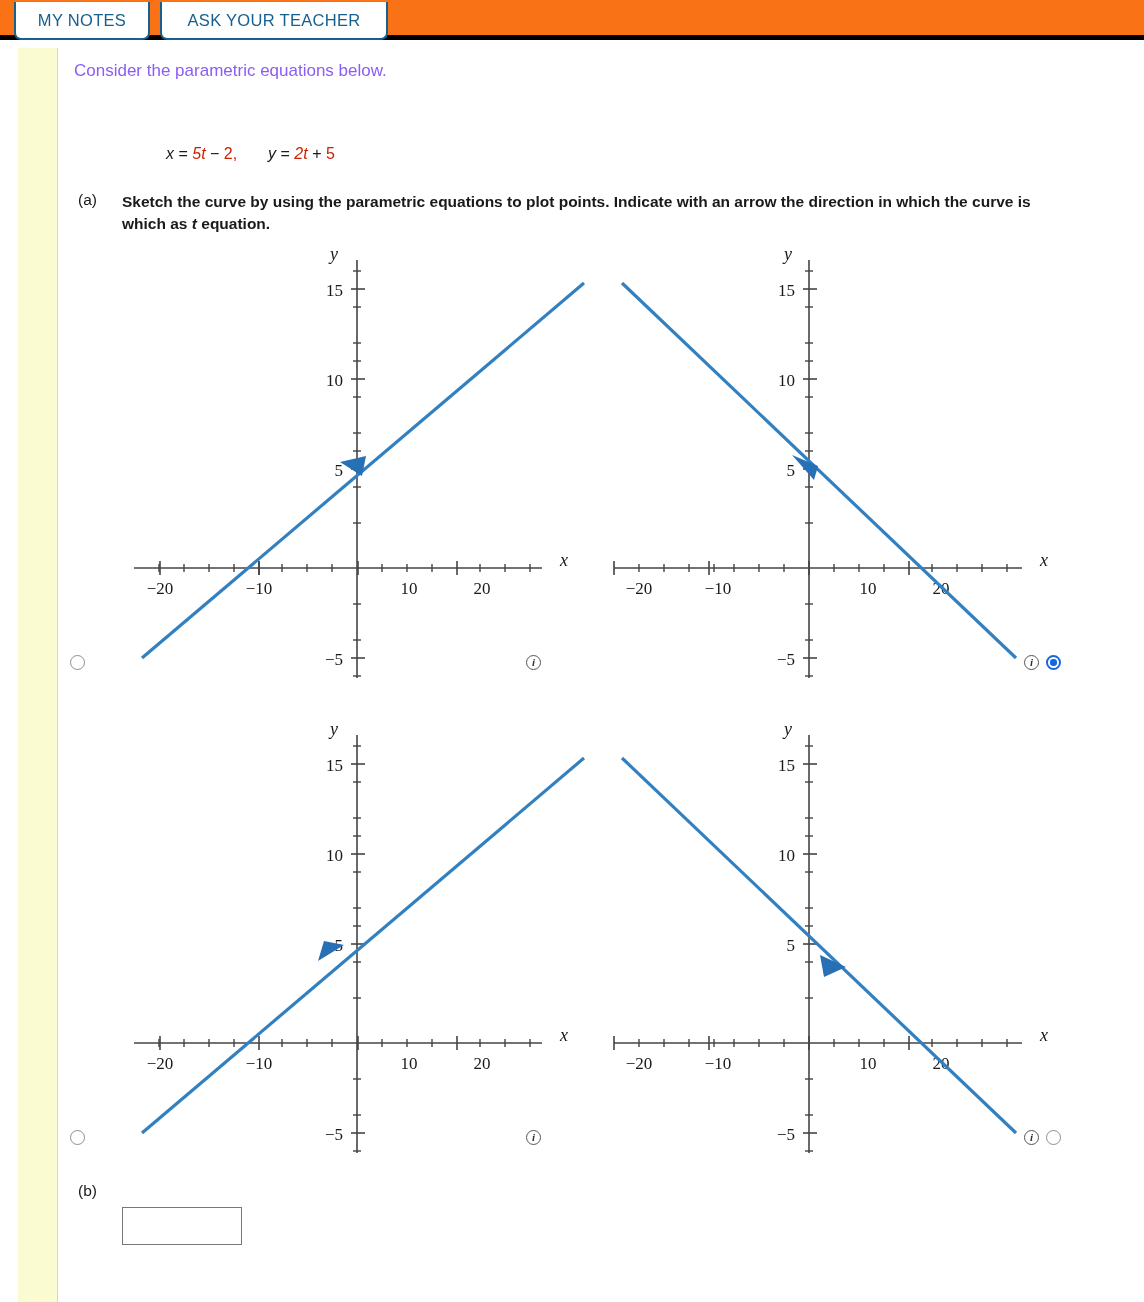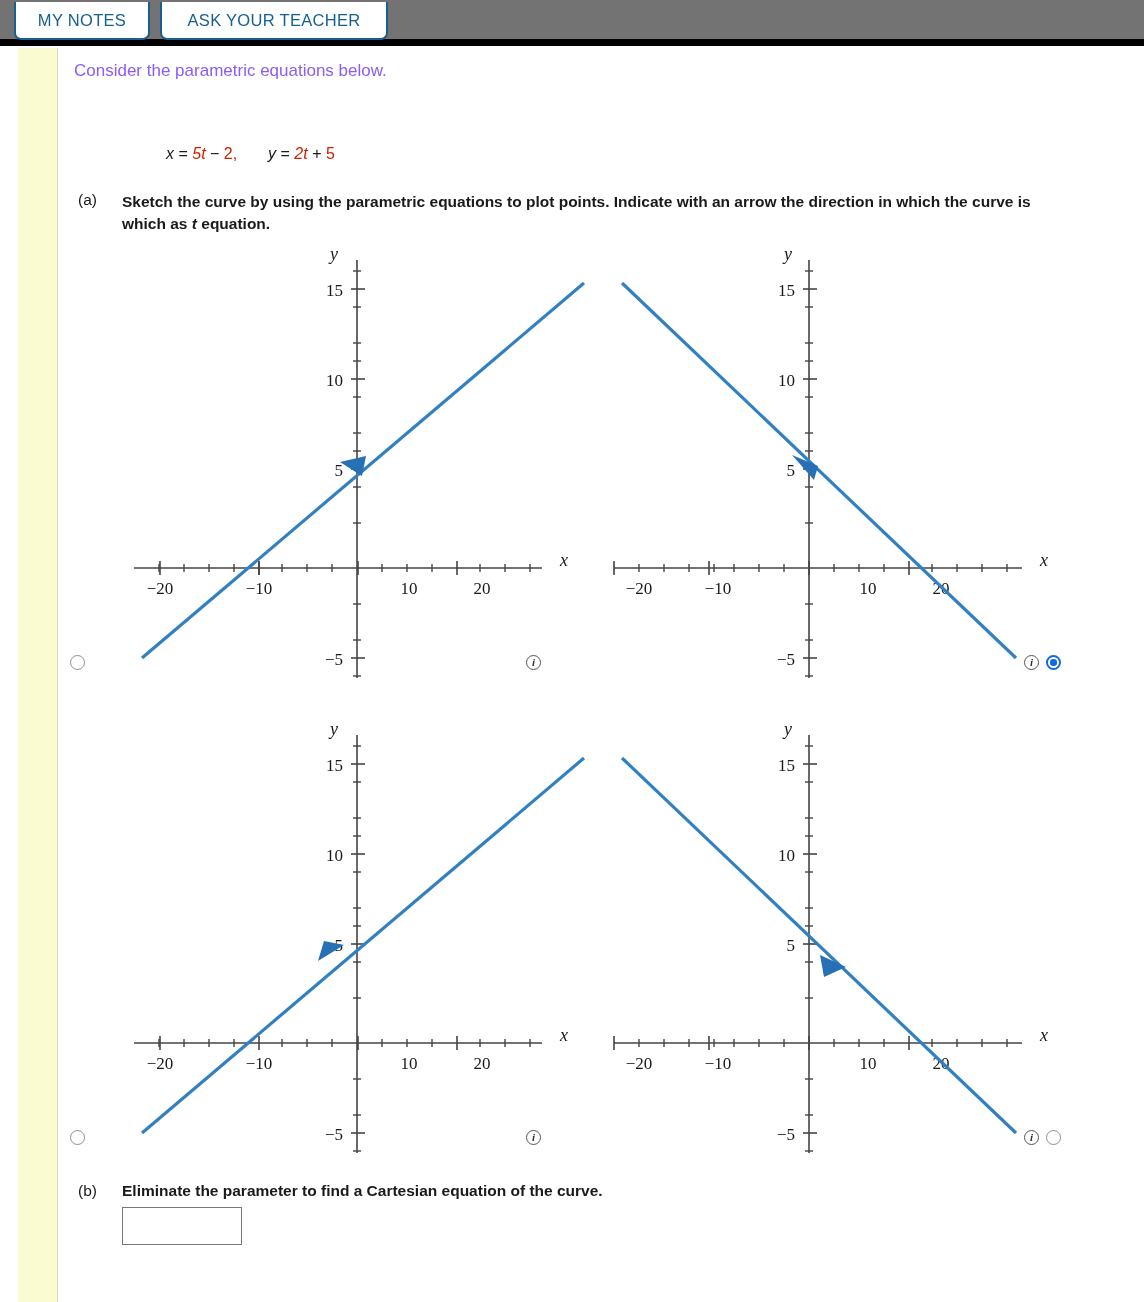--- a/index.html
+++ b/index.html
@@ -13,23 +13,23 @@
     font-family: "Liberation Sans", sans-serif;
     color: #1a1a1a;
     position: relative;
     overflow: hidden;
   }
 
   
   .toolbar {
     position: absolute;
     left: 0; top: 0;
-    width: 1144px; height: 46px;
-    background: #737373;
-    border-bottom: 7px solid #000000;
+    width: 1144px; height: 40px;
+    background: #f97316;
+    border-bottom: 5px solid #000000;
     box-sizing: border-box;
   }
   .tool-btn {
     position: absolute;
     top: 2px;
     height: 38px;
     border: 2px solid #16608f;
     border-top: none;
     border-radius: 0 0 7px 7px;
     background: #ffffff;
@@ -462,15 +462,14 @@
       <line x1="20" y1="43" x2="414" y2="418" stroke="#3280c0" stroke-width="3.2"></line>
       <polygon points="244,252 218,240 222,262" fill="#2770b5"></polygon>
     </svg>
     <div class="radio-outer" style="left:444px; top:415px;"></div>
     <div class="info-icon" style="left:422px; top:415px;">
       <span>i</span>
     </div>
   </div>
 
   <div class="qlabel" style="left:18px; top:1134px;">(b)</div>
-  <div class="qpart qtext-b">Eliminate the parameter to find a Cartesian equation of the curve.</div>
   <input class="answer-box" type="text" value="" placeholder="" style="">
 </div>
 
 </body></html>

